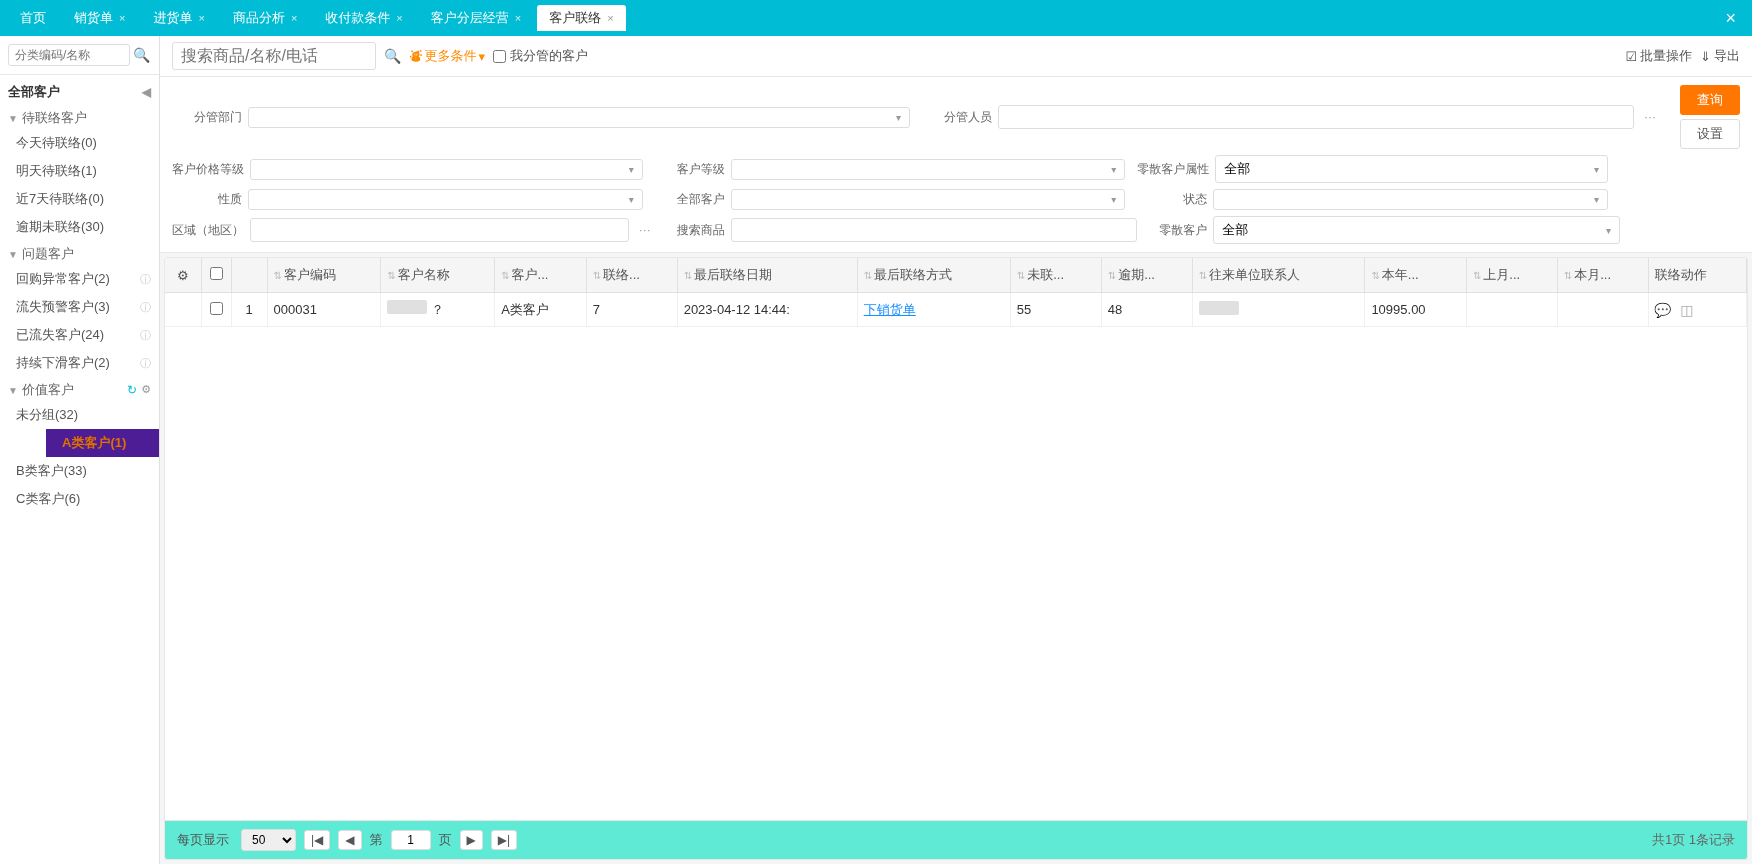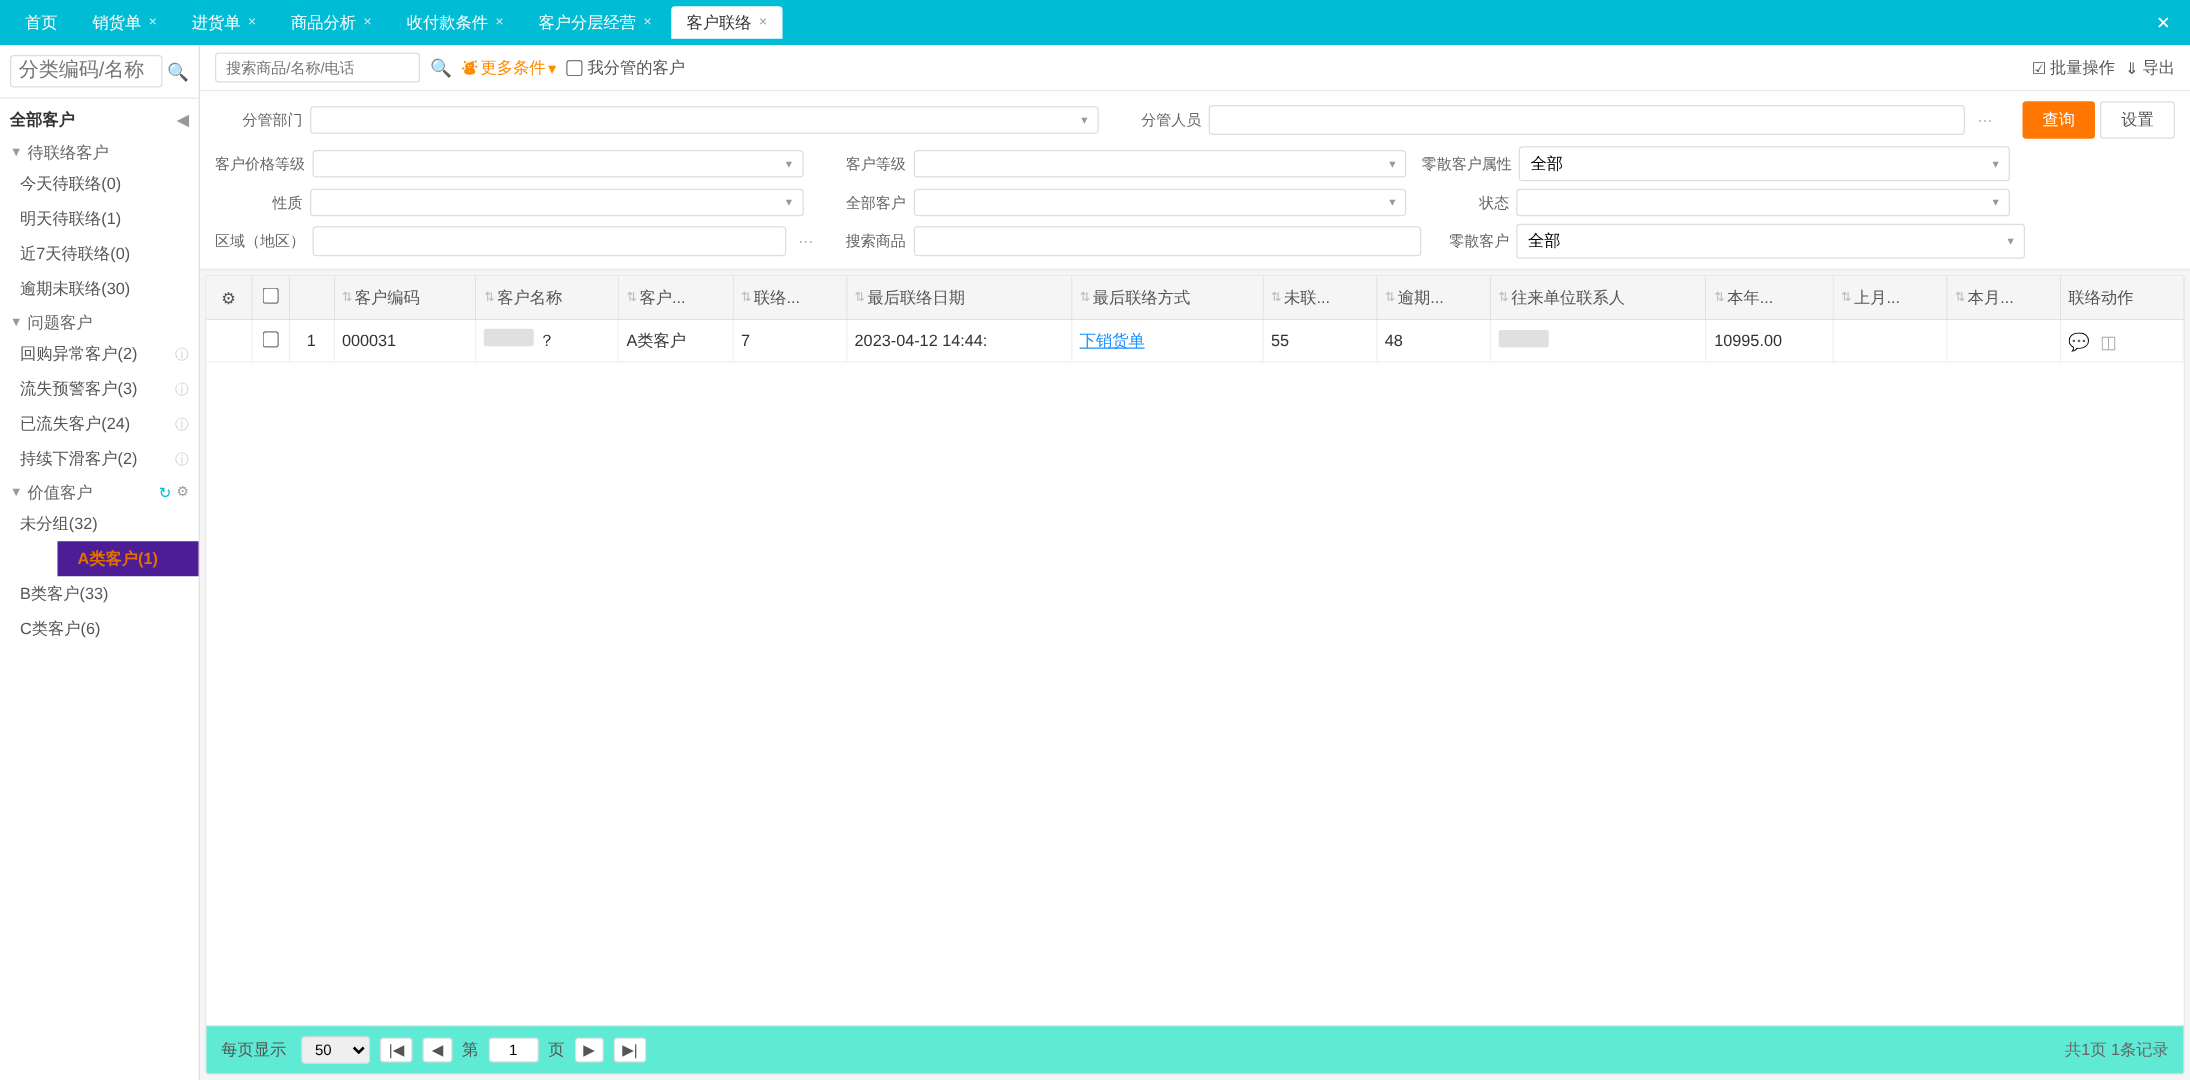--- a/index.html
+++ b/index.html
@@ -64,21 +64,21 @@
       padding: 8px;
       border-bottom: 1px solid #e8e8e8;
       display: flex;
       align-items: center;
       gap: 4px;
     }
     .sidebar-search input {
       border: 1px solid #ddd;
       border-radius: 3px;
       padding: 3px 6px;
-      font-size: 16px;
+      font-size: 12px;
       width: 100%;
       outline: none;
       color: #737373;
     }
     .search-icon-small {
       color: #00bcd4;
       font-size: 14px;
       cursor: pointer;
     }
     .sidebar-section-header {
@@ -131,22 +131,22 @@
       padding: 6px 12px;
       border-bottom: 1px solid #e8e8e8;
       display: flex;
       align-items: center;
       gap: 8px;
     }
     .filter-search-input {
       border: 1px solid #ddd;
       border-radius: 3px;
       padding: 4px 8px;
-      font-size: 12px;
-      width: 164px;
+      font-size: 16px;
+      width: 204px;
       outline: none;
     }
     .filter-search-btn {
       color: #00bcd4;
       font-size: 14px;
       cursor: pointer;
     }
     .filter-more {
       color: #ff8c00;
       cursor: pointer;
@@ -247,21 +247,21 @@
       color: #555;
       border: 1px solid #ddd;
       border-radius: 3px;
       padding: 5px 16px;
       font-size: 13px;
       cursor: pointer;
       white-space: nowrap;
     }
     .filter-btns {
       display: flex;
-      flex-direction: row;
+      flex-direction: column;
       gap: 4px;
       padding-left: 8px;
     }
     
     
     .table-container {
       flex: 1;
       background: white;
       margin: 4px;
       border: 1px solid #e8e8e8;

